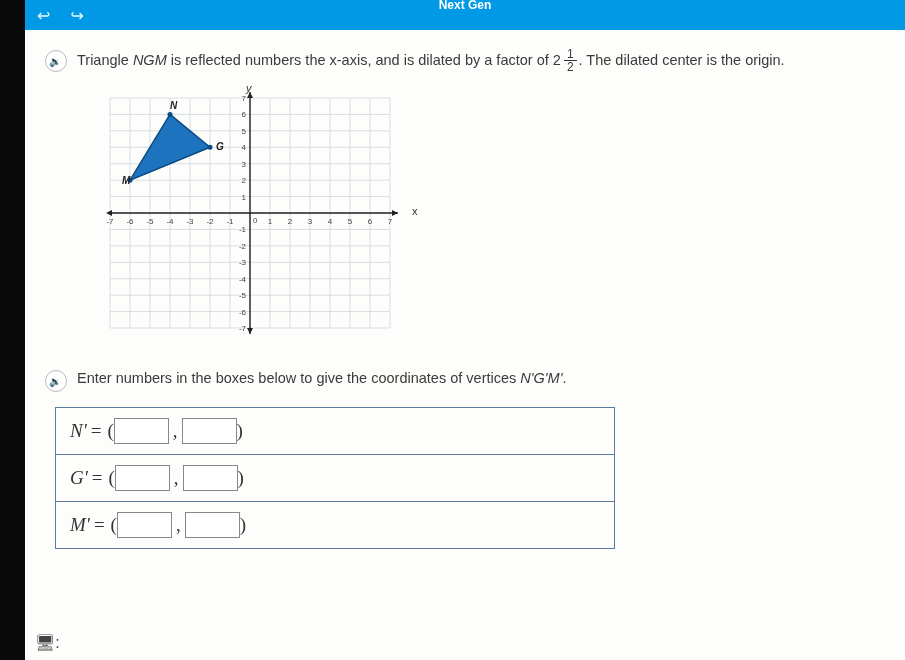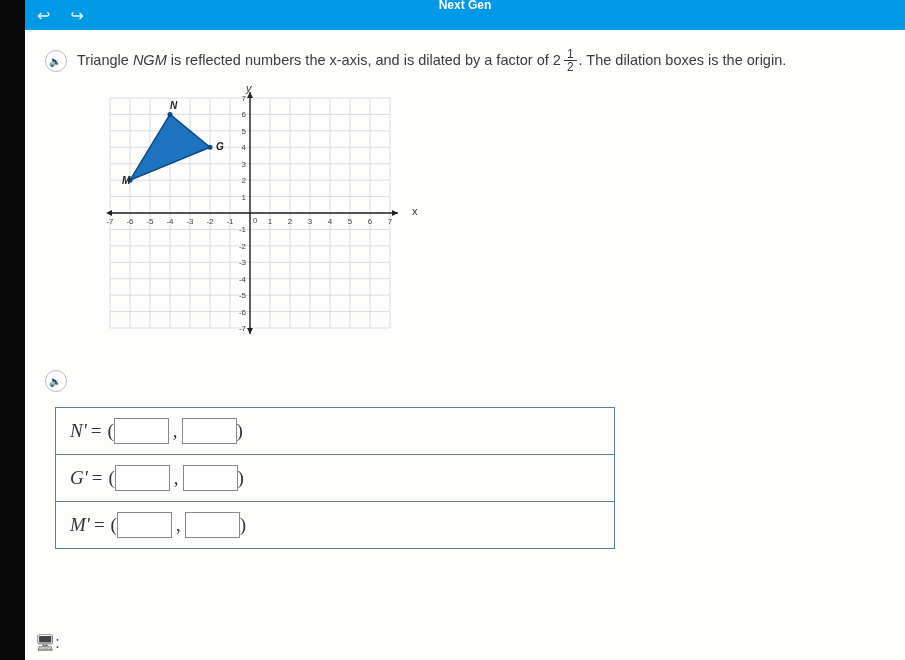--- a/index.html
+++ b/index.html
@@ -166,21 +166,21 @@
     <div class="audio-btn">
       <span>🔉</span>
     </div>
     <div class="prompt-text">
       <span>Triangle </span><em>NGM</em><span> is reflected numbers the x-axis, and is dilated by a factor of </span><span class="mixed">
           <span class="whole">2</span>
           <span class="frac">
             <span class="num">1</span>
             <span class="den">2</span>
           </span>
-        </span><span>. The dilation boxes is the origin.</span>
+        </span><span>. The dilated center is the origin.</span>
     </div>
   </div>
 
   <div class="graph-wrap">
     <div class="graph">
       <span class="axis-label-y">y</span>
       <span class="axis-label-x">x</span>
       <svg id="plot" width="320" height="250">
           <line x1="20" y1="240" x2="20" y2="10" stroke="#c8d0d8" stroke-width="0.7"></line>
           <line x1="40" y1="240" x2="40" y2="10" stroke="#c8d0d8" stroke-width="0.7"></line>
@@ -255,20 +255,23 @@
           <circle cx="40" cy="92.14285714285714" r="2.5" fill="#0b4a84"></circle>
           <text x="32" y="96.14285714285714" font-size="10" font-style="italic" font-weight="bold" fill="#222">M</text>
         </svg>
     </div>
   </div>
 
   <div class="answer-prompt">
     <div class="audio-btn">
       <span>🔉</span>
     </div>
+    <div class="prompt-text">
+      <span>Enter numbers in the boxes below to give the coordinates of vertices </span><em>N'G'M'</em>.
+    </div>
   </div>
 
   <div class="answer-table">
     <div class="row">
       <span>N'</span>
       <span class="eq">=</span>
       <span class="paren">(</span>
       <input class="input-box" value="" style="">
       <span class="comma">,</span>
       <input class="input-box" value="" style="">

